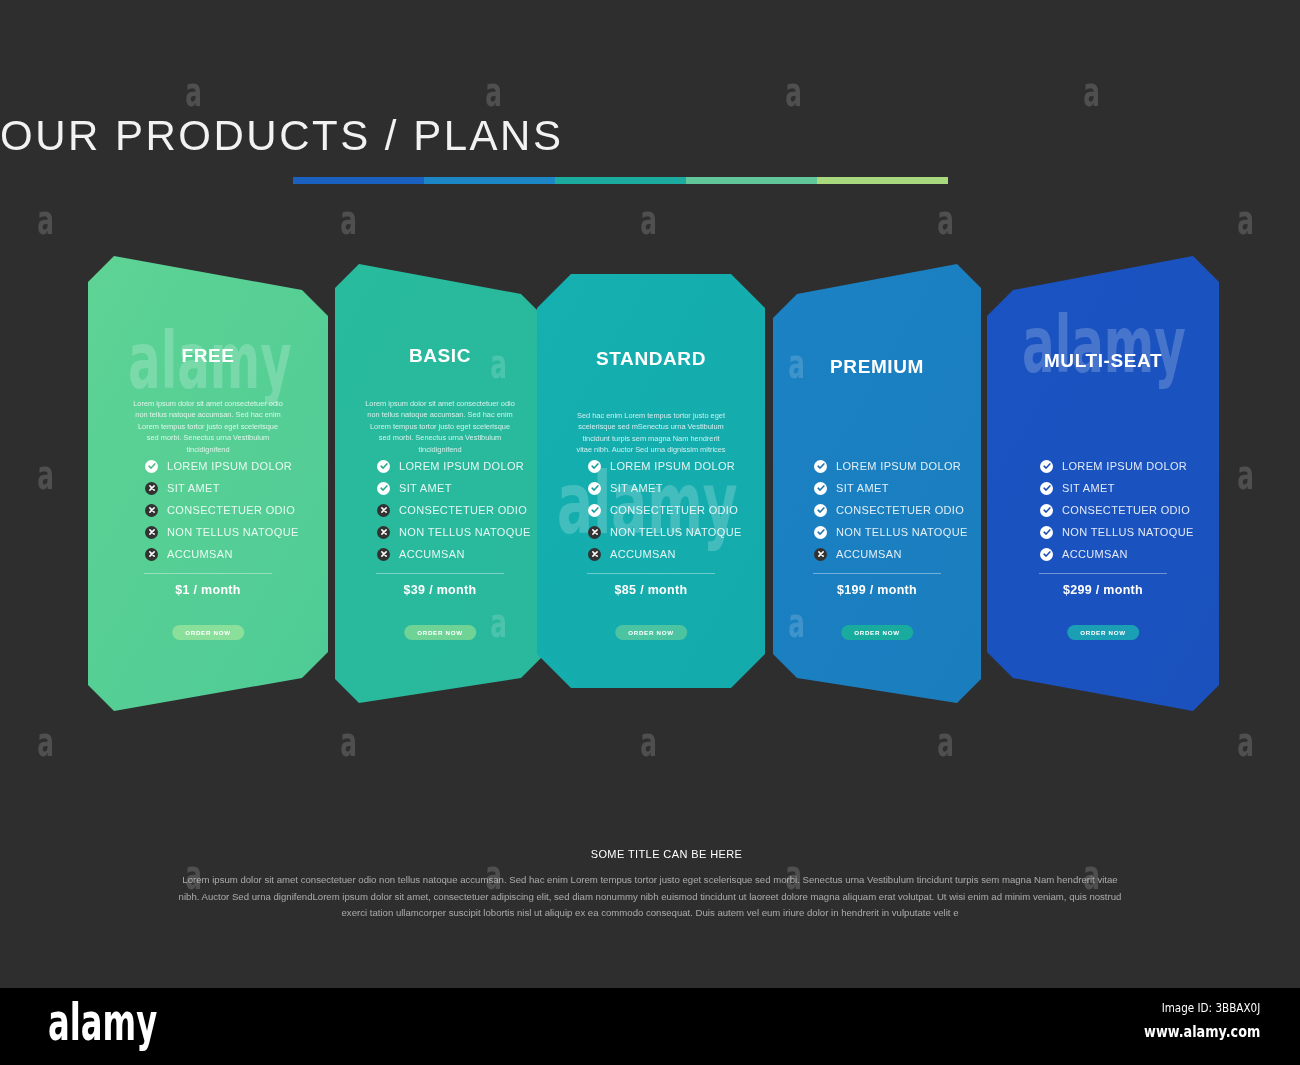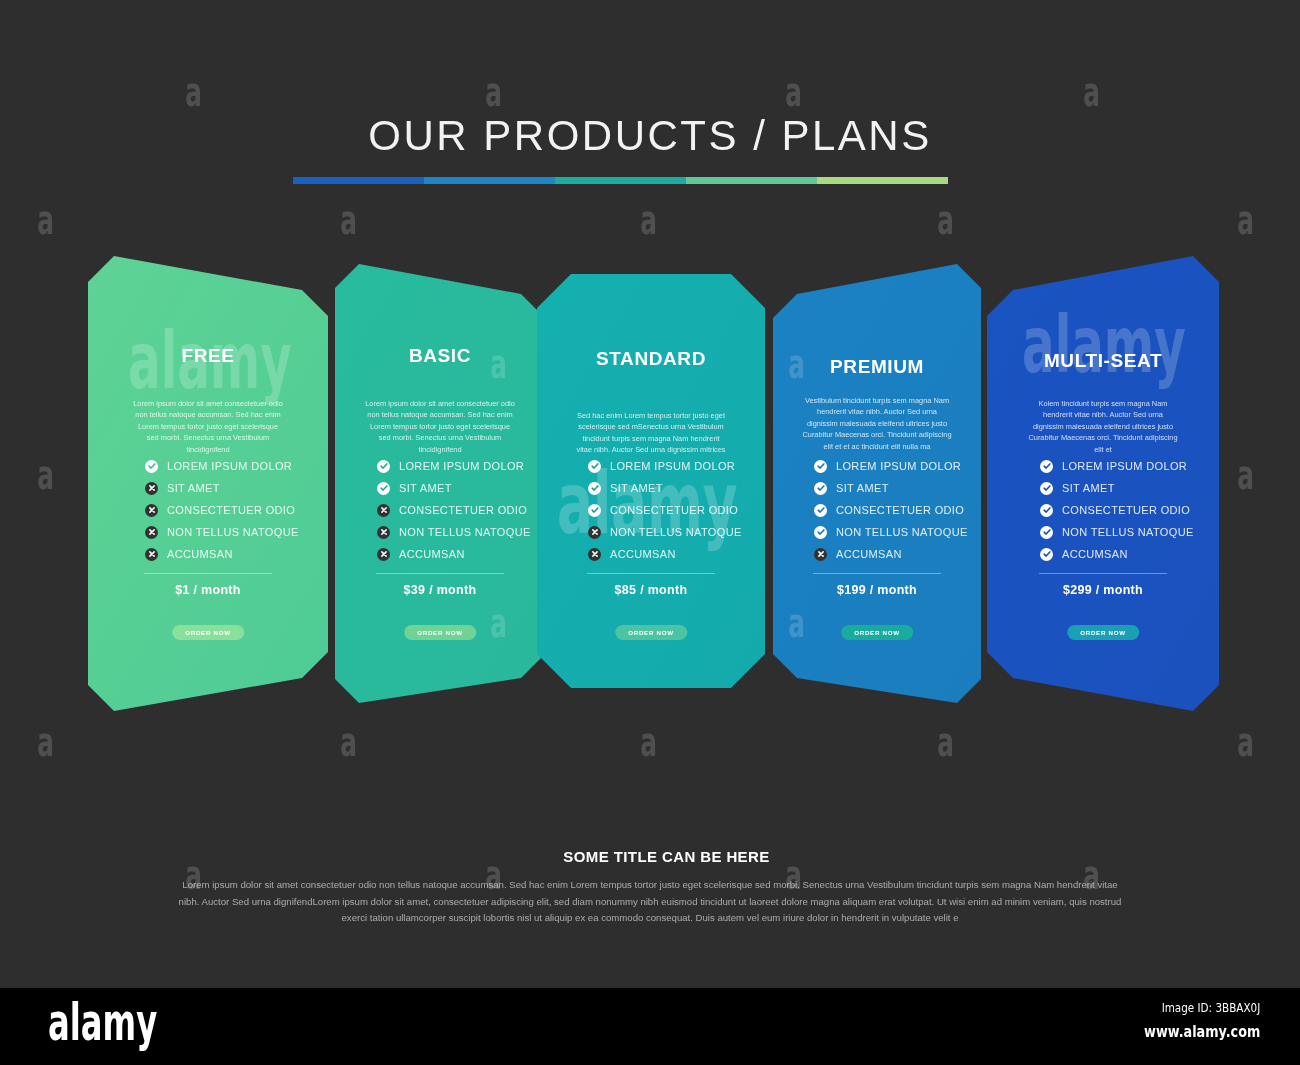--- a/index.html
+++ b/index.html
@@ -26,21 +26,21 @@
     color:rgba(255,255,255,0.16);
     font-size:40px;
     line-height:1;
     transform:scaleX(0.62);
     transform-origin:center;
     user-select:none;
     pointer-events:none;
   }
 
   
-  #header { position:absolute; left:0; top:112px; width:1300px; text-align:center; }
+  #header { position:absolute; left:0; top:112px; width:1300px; }
   #page-title {
     color:#f2f2f2;
     font-size:42px;
     font-weight:400;
     letter-spacing:2.5px;
     font-family:"Liberation Sans", sans-serif;
   }
   #grad-bar {
     position:absolute; left:293px; top:177px;
     width:655px; height:7px;
@@ -128,21 +128,21 @@
     transform-origin:left center;
     white-space:nowrap;
     pointer-events:none;
     user-select:none;
     line-height:1;
   }
 
   
   #footer { position:absolute; left:0; top:848px; width:1300px; text-align:center; }
   #footer-title {
-    color:#ffffff; font-size:15px; font-weight:700; letter-spacing:0.4px;padding-left:33px;
+    color:#ffffff; font-size:11px; font-weight:400; letter-spacing:0.4px;padding-left:33px;
   }
   #footer-body {
     margin:12px auto 0; width:945px;
     color:rgba(255,255,255,0.58);
     font-size:9.6px; line-height:1.72; text-align:center;
   }
 
   
   #bottom-bar {
     position:absolute; left:0; top:988px; width:1300px; height:77px;
@@ -360,21 +360,20 @@
             </li>
           </ul>
           <div class="divider" style="position: absolute; left: 50px; top: 325px;"></div>
           <div class="price" style="position: absolute; left: 0px; width: 100%; top: 335px;">$85 / month</div>
           <button class="order-btn" style="background: rgb(76, 196, 162); position: absolute; top: 377px; left: 50%; transform: translateX(-50%);">ORDER NOW</button>
         </div>
         <div class="card" style="left: 773px; top: 0px; width: 208px; height: 461px; background: linear-gradient(120deg, rgb(27, 130, 195) 0%, rgb(26, 125, 190) 100%); clip-path: polygon(0px 70px, 24px 46px, 184px 16px, 208px 40px, 208px 431px, 184px 455px, 24px 430px, 0px 406px); filter: drop-shadow(rgba(0, 0, 0, 0.4) 0px 10px 16px);">
           <div class="wm-a" style="left: 10px; top: 96px;">a</div>
           <div class="wm-a" style="left: 10px; top: 355px;">a</div>
           <div class="card-title" style="position: absolute; left: 0px; top: 108px;">PREMIUM</div>
-          <div class="card-desc" style="position: absolute; left: 29px; top: 147px;">Vestibulum tincidunt turpis sem magna Nam hendrerit vitae nibh. Auctor Sed urna dignissim malesuada eleifend ultrices justo Curabitur Maecenas orci. Tincidunt adipiscing elit et et ac tincidunt elit nulla ma</div>
           <ul class="feat-list" style="position: absolute; left: 41px; top: 207px;">
             <li class="feat">
               <span class="feat-icon yes">
                 <svg width="8" height="8" viewBox="0 0 10 10" aria-hidden="true">
                   <path d="M1.4 5.2 L3.9 7.6 L8.6 2.4" fill="none" stroke="#1a74ae" stroke-width="1.9" stroke-linecap="round" stroke-linejoin="round"></path>
                 </svg>
               </span>
               <span class="feat-label">LOREM IPSUM DOLOR</span>
             </li>
             <li class="feat">
@@ -410,21 +409,20 @@
               <span class="feat-label">ACCUMSAN</span>
             </li>
           </ul>
           <div class="divider" style="position: absolute; left: 40px; top: 325px;"></div>
           <div class="price" style="position: absolute; left: 0px; width: 100%; top: 335px;">$199 / month</div>
           <button class="order-btn" style="background: rgb(26, 171, 159); position: absolute; top: 377px; left: 50%; transform: translateX(-50%);">ORDER NOW</button>
         </div>
         <div class="card" style="left: 987px; top: 0px; width: 232px; height: 469px; background: linear-gradient(120deg, rgb(26, 84, 194) 0%, rgb(26, 81, 189) 100%); clip-path: polygon(0px 68px, 26px 42px, 206px 8px, 232px 34px, 232px 437px, 206px 463px, 26px 430px, 0px 404px); filter: drop-shadow(rgba(0, 0, 0, 0.4) 0px 10px 16px);">
           <div class="wm-big" style="font-size: 78px; left: 35px; top: 58px;">alamy</div>
           <div class="card-title" style="position: absolute; left: 0px; top: 102px;">MULTI-SEAT</div>
-          <div class="card-desc" style="position: absolute; left: 41px; top: 150px;">Kolem tincidunt turpis sem magna Nam hendrerit vitae nibh. Auctor Sed urna dignissim malesuada eleifend ultrices justo Curabitur Maecenas orci. Tincidunt adipiscing elit et</div>
           <ul class="feat-list" style="position: absolute; left: 53px; top: 207px;">
             <li class="feat">
               <span class="feat-icon yes">
                 <svg width="8" height="8" viewBox="0 0 10 10" aria-hidden="true">
                   <path d="M1.4 5.2 L3.9 7.6 L8.6 2.4" fill="none" stroke="#1a4cae" stroke-width="1.9" stroke-linecap="round" stroke-linejoin="round"></path>
                 </svg>
               </span>
               <span class="feat-label">LOREM IPSUM DOLOR</span>
             </li>
             <li class="feat">

